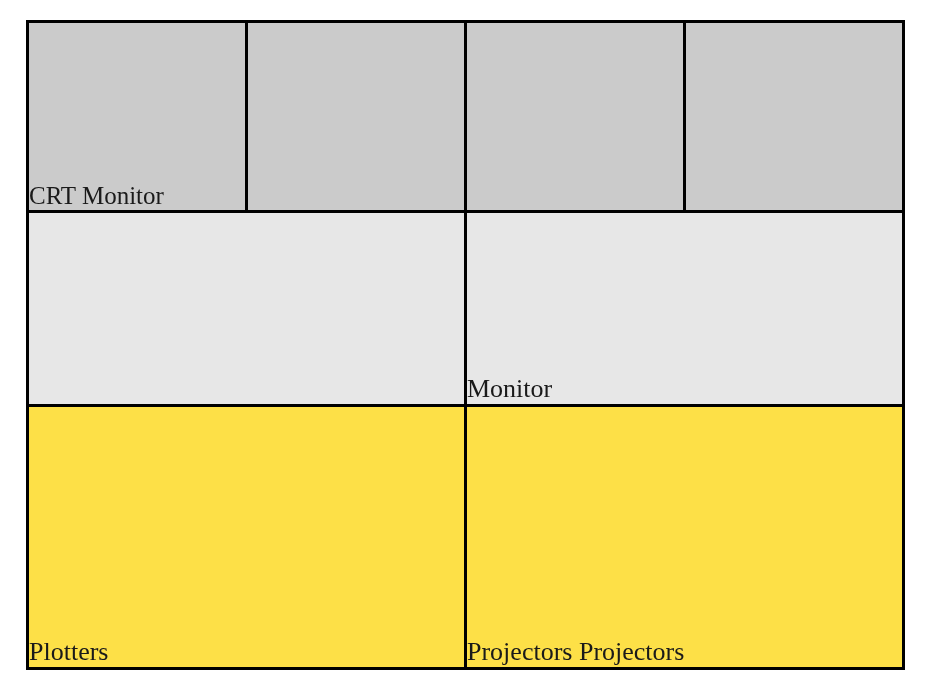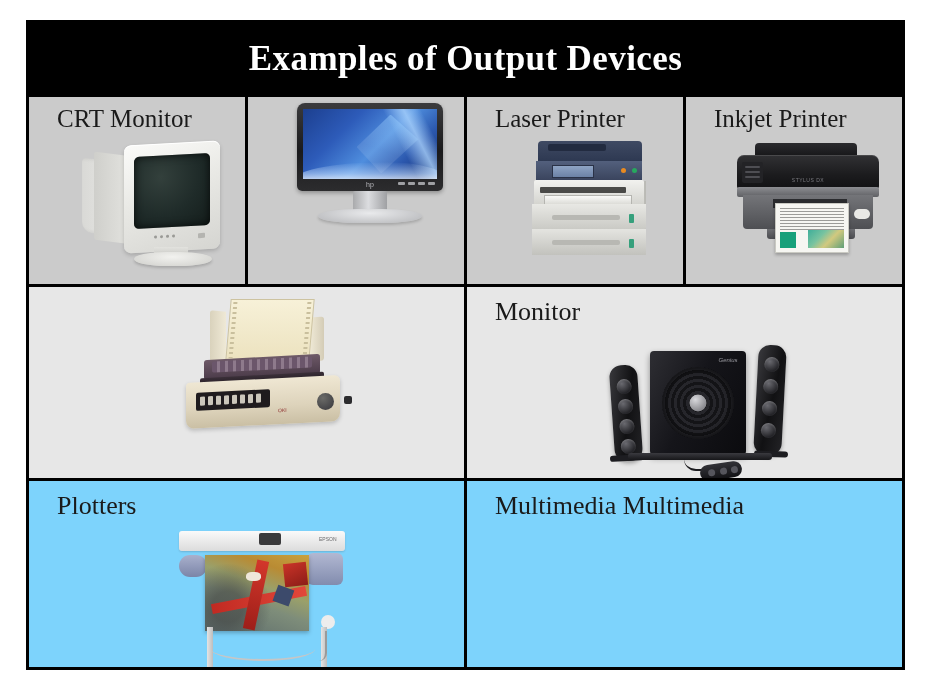--- a/index.html
+++ b/index.html
@@ -49,30 +49,29 @@
   }
 
   
   .grid-row {
     display: flex;
     width: 100%;
     box-sizing: border-box;
   }
   .row-1 { flex: 0 0 190px; background: #cbcbcb; border-bottom: 3px solid #000000; }
   .row-2 { flex: 0 0 194px; background: #e7e7e7; border-bottom: 3px solid #000000; }
-  .row-3 { flex: 1 1 auto;  background: #7dd3fc; }
+  .row-3 { flex: 1 1 auto;  background: #fde047; }
 
   .cell {
     position: relative;
     box-sizing: border-box;
     display: flex;
-    flex-direction: column;
-    align-items: flex-start;
+    flex-direction: row;
+    align-items: flex-end;
     overflow: hidden;
-    padding-left: 28px;
   }
   .row-1 .cell { flex: 1 1 0; }
   .row-2 .cell, .row-3 .cell { flex: 1 1 0; }
   .cell + .cell { border-left: 3px solid #000000; }
 
   .cell-label {
     font-size: 25px;
     color: #1a1a1a;
     line-height: 1;
     margin-top: 9px;
@@ -330,23 +329,20 @@
   .pj-btn { position:absolute; left:78px; top:88px; width:12px; height:8px; background:#e2e2e2; border:1px solid #aeaeae; border-radius:3px; }
   .pj-foot { position:absolute; left:108px; top:100px; width:14px; height:14px; background:linear-gradient(180deg,#3a3a3c,#1d1d1f); border-radius:0 0 6px 6px; }
   .pj-topglow { position:absolute; left:70px; top:22px; width:120px; height:22px;
     background:linear-gradient(120deg,rgba(255,255,255,.9),rgba(220,220,220,0)); border-radius:6px; }
 </style>
 </head>
 <body>
 
 <div id="poster">
 
-  <div id="title-bar">
-    <div id="title-text">Examples of Output Devices</div>
-  </div>
 
   <div class="grid-row row-1">
 
     <div class="cell">
       <div class="cell-label">CRT Monitor</div>
       <div class="art">
         <div class="crt-wrap">
           <div class="crt-back"></div>
           <div class="crt-back2"></div>
           <div class="crt-body"></div>
@@ -379,21 +375,20 @@
               <i></i>
               <i></i>
             </div>
           <div class="tft-neck"></div>
           <div class="tft-base"></div>
         </div>
       </div>
     </div>
 
     <div class="cell">
-      <div class="cell-label">Laser Printer</div>
       <div class="art">
         <div class="laser-wrap">
           <div class="lz-top"></div>
           <div class="lz-top-lid"></div>
           <div class="lz-panel"></div>
           <div class="lz-lcd"></div>
           <div class="lz-led1"></div>
           <div class="lz-led2"></div>
           <div class="lz-side"></div>
           <div class="lz-tray"></div>
@@ -403,21 +398,20 @@
           <div class="lz-handle"></div>
           <div class="lz-tab"></div>
           <div class="lz-body2"></div>
           <div class="lz-handle2"></div>
           <div class="lz-tab2"></div>
         </div>
       </div>
     </div>
 
     <div class="cell">
-      <div class="cell-label">Inkjet Printer</div>
       <div class="art">
         <div class="ink-wrap">
           <div class="ik-lid"></div>
           <div class="ik-top"></div>
           <div class="ik-keys">
               <i style="top:4px"></i>
               <i style="top:9px"></i>
               <i style="top:14px"></i>
             </div>
           <div class="ik-brand">STYLUS DX</div>
@@ -526,17 +520,17 @@
           <div class="pl-leg-l"></div>
           <div class="pl-leg-r"></div>
           <div class="pl-basket"></div>
           <div class="pl-cord"></div>
 
         </div>
       </div>
     </div>
 
     <div class="cell">
-      <div class="cell-label">Multimedia Multimedia</div>
+      <div class="cell-label">Projectors Projectors</div>
     </div>
   </div>
 
 </div>
 
 </body></html>

